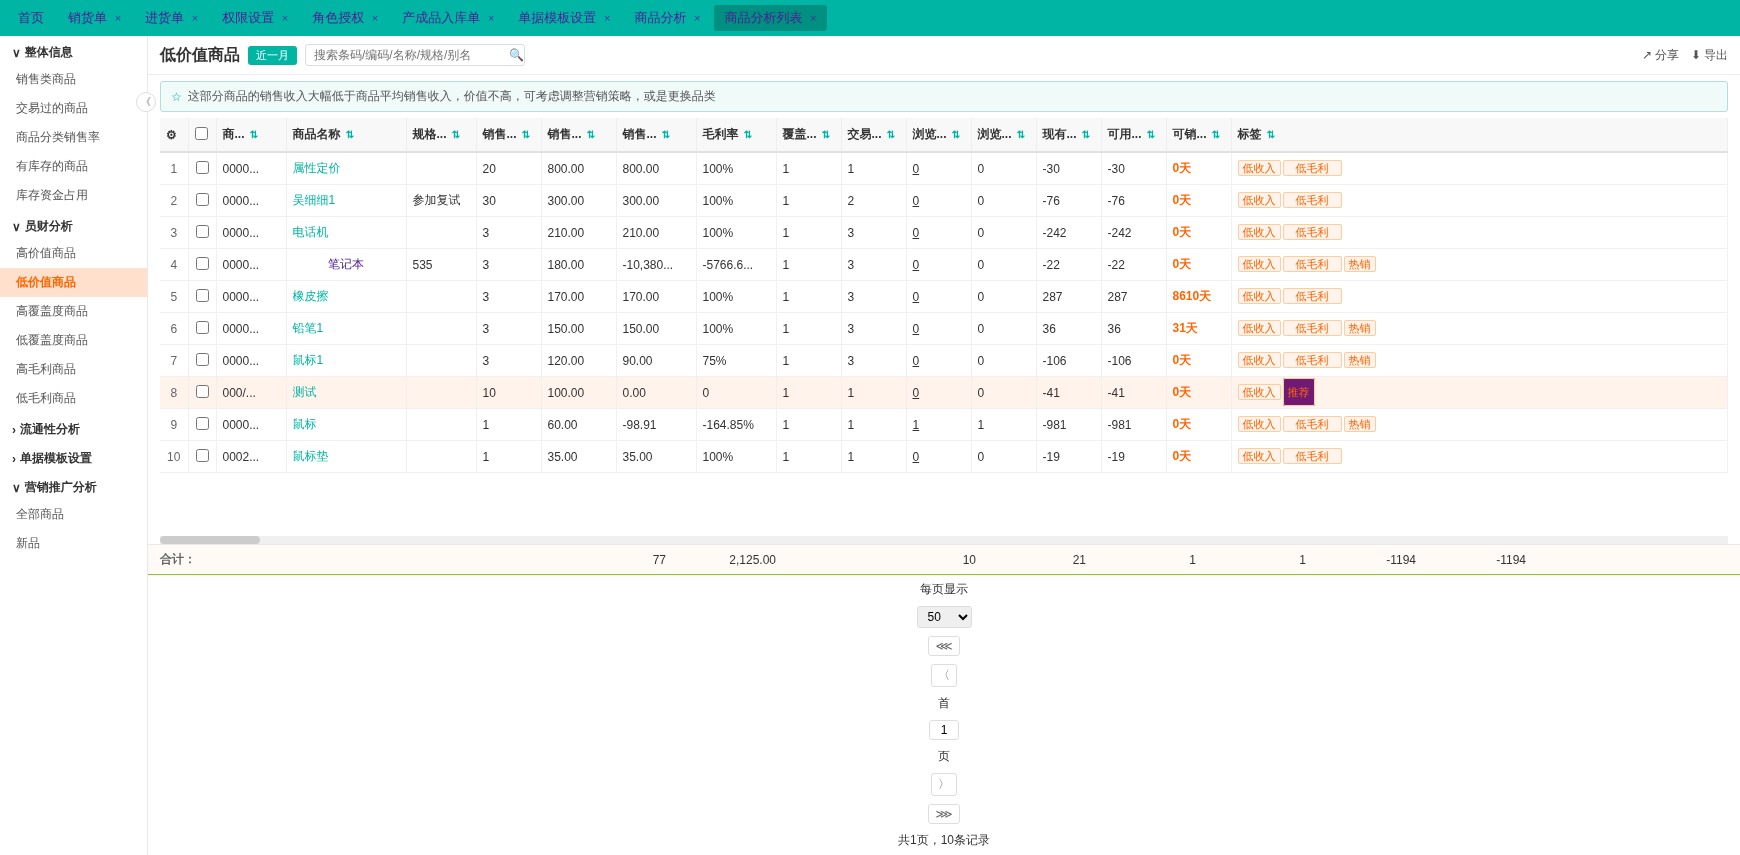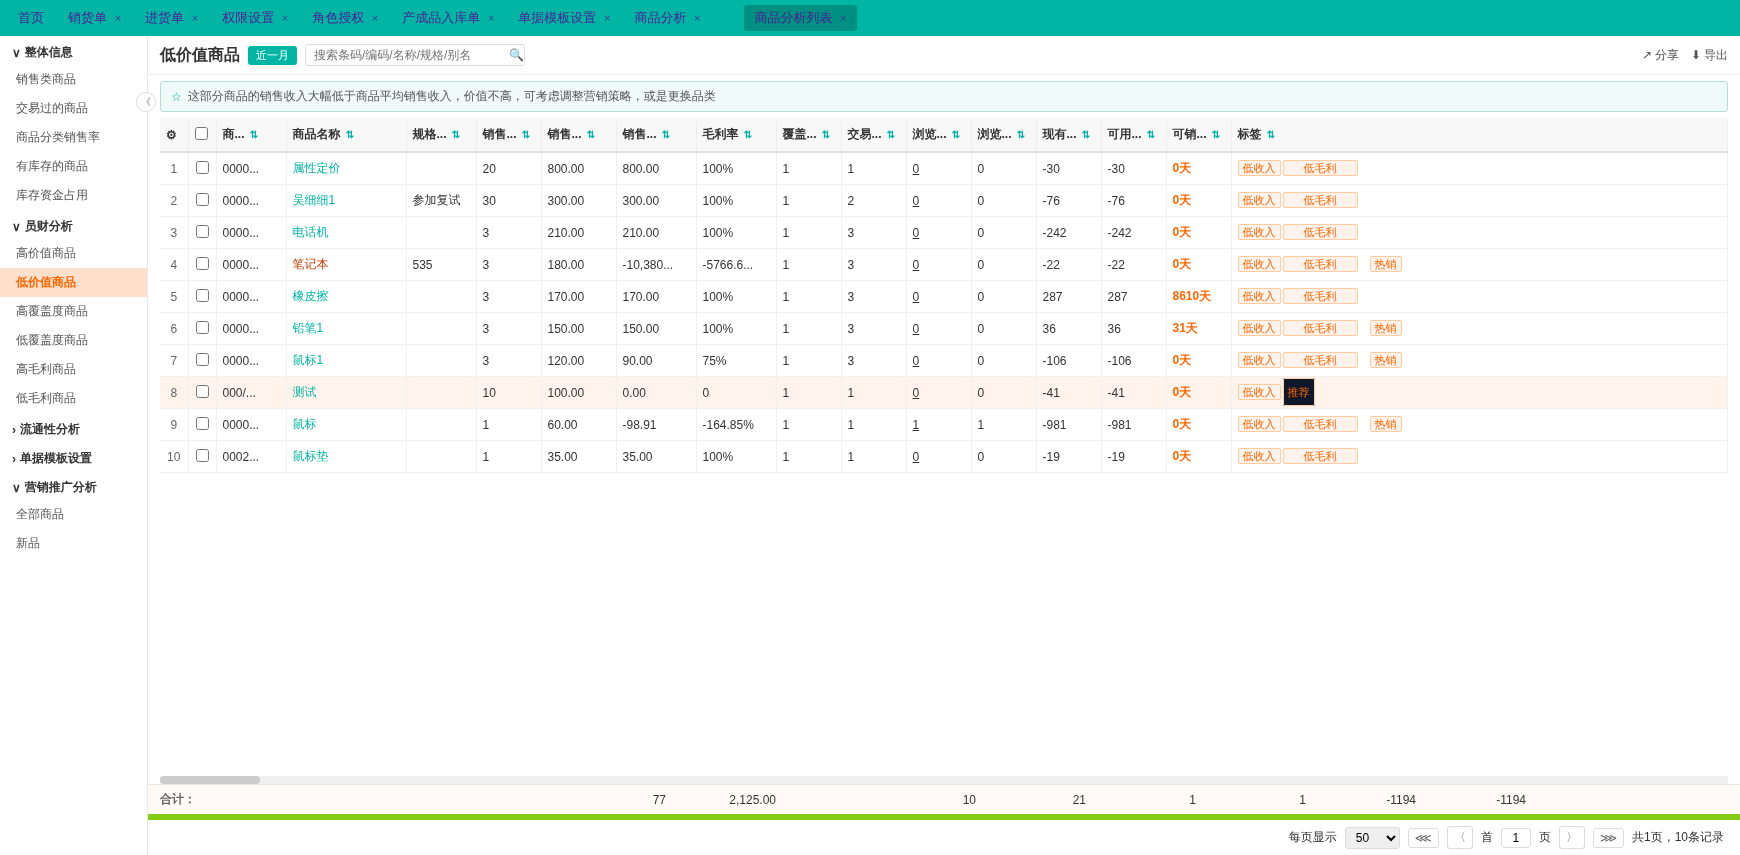--- a/index.html
+++ b/index.html
@@ -15,21 +15,21 @@
       gap: 4px;
     }
     .nav-item {
       color: #4c1d95;
       padding: 4px 10px;
       cursor: pointer;
       border-radius: 3px;
       white-space: nowrap;
       font-size: 13px;
     }
-    .nav-item.active { background: rgba(0,0,0,0.2); margin-left: 30px; }
+    .nav-item.active { background: rgba(0,0,0,0.2); }
     .nav-item .close-x { margin-left: 4px; font-size: 11px; opacity: 0.8; }
 
     
     .layout {
       display: flex;
       height: calc(855px - 36px);
     }
 
     
     .sidebar {
@@ -177,23 +177,23 @@
       border-bottom: 1px solid #f0f0f0;
     }
     tbody tr.highlight { background: #fff3ec; }
     tbody td {
       padding: 7px 6px;
       color: #333;
       border-right: 1px solid #f0f0f0;
       white-space: nowrap;
     }
     .tag-low-income { color: #ff6600; background: #fff3ec; border: 1px solid #ffcca0; padding: 1px 4px; border-radius: 2px; margin-right: 2px; font-size: 11px; }
-    .tag-low-margin { color: #ff6600; background: #fff3ec; border: 1px solid #ffcca0; padding: 1px 20px; border-radius: 2px; margin-right: 12px; font-size: 11px; }
+    .tag-low-margin { color: #ff6600; background: #fff3ec; border: 1px solid #ffcca0; padding: 1px 12px; border-radius: 2px; margin-right: 2px; font-size: 11px; }
     .tag-hot { color: #ff6600; background: #fff3ec; border: 1px solid #ffcca0; padding: 1px 4px; border-radius: 2px; margin-right: 2px; font-size: 11px; }
-    .tag-recommend { color: #ff6600; background: #0f172a; border: 1px solid #ffcca0; padding: 7px 4px; border-radius: 2px; font-size: 11px; }
+    .tag-recommend { color: #ff6600; background: #701a75; border: 1px solid #ffcca0; padding: 7px 4px; border-radius: 2px; font-size: 11px; }
     .days-tag { color: #ff6600; font-weight: bold; }
     .link-underline { text-decoration: underline; color: #333; cursor: pointer; }
     .row-num { color: #666; text-align: center; }
     .checkbox-cell { text-align: center; }
 
     
     .footer-bar {
       border-top: 1px solid #e8e8e8;
       padding: 6px 12px;
       display: flex;
@@ -201,29 +201,30 @@
       gap: 20px;
       background: #fffaf6;
       font-size: 12px;
       color: #333;
     }
     .footer-label { color: #666; font-weight: bold; }
     .footer-cell { min-width: 60px; text-align: right; }
 
     
     .pagination-bar {
-      border-top: 6px solid #84cc16;
+      border-top: 1px solid #84cc16;
       padding: 6px 16px;
       display: flex;
       align-items: center;
       justify-content: flex-end;
       gap: 8px;
       background: #fff;
       font-size: 12px;
       color: #333;
+      flex-direction: column;
     }
     .page-size-select {
       border: 1px solid #ddd;
       border-radius: 3px;
       padding: 2px 6px;
       font-size: 12px;
     }
     .page-nav-btn {
       border: 1px solid #ddd;
       background: #fff;
@@ -412,21 +413,21 @@
     <td>0</td>
     <td>-242</td>
     <td>-242</td>
     <td><span class="days-tag">0天</span></td>
     <td><span class="tag-low-income">低收入</span><span class="tag-low-margin">低毛利</span></td>
   </tr>
             <tr>
     <td class="row-num">4</td>
     <td class="checkbox-cell"><input type="checkbox" style=""></td>
     <td>0000...</td>
-    <td style="color:#c2410c;cursor:pointer;">笔记本</td>
+    <td style="color:#4c1d95;cursor:pointer;text-align:center;">笔记本</td>
     <td>535</td>
     <td>3</td>
     <td>180.00</td>
     <td>-10,380...</td>
     <td>-5766.6...</td>
     <td>1</td>
     <td>3</td>
     <td><span class="link-underline">0</span></td>
     <td>0</td>
     <td>-22</td>

